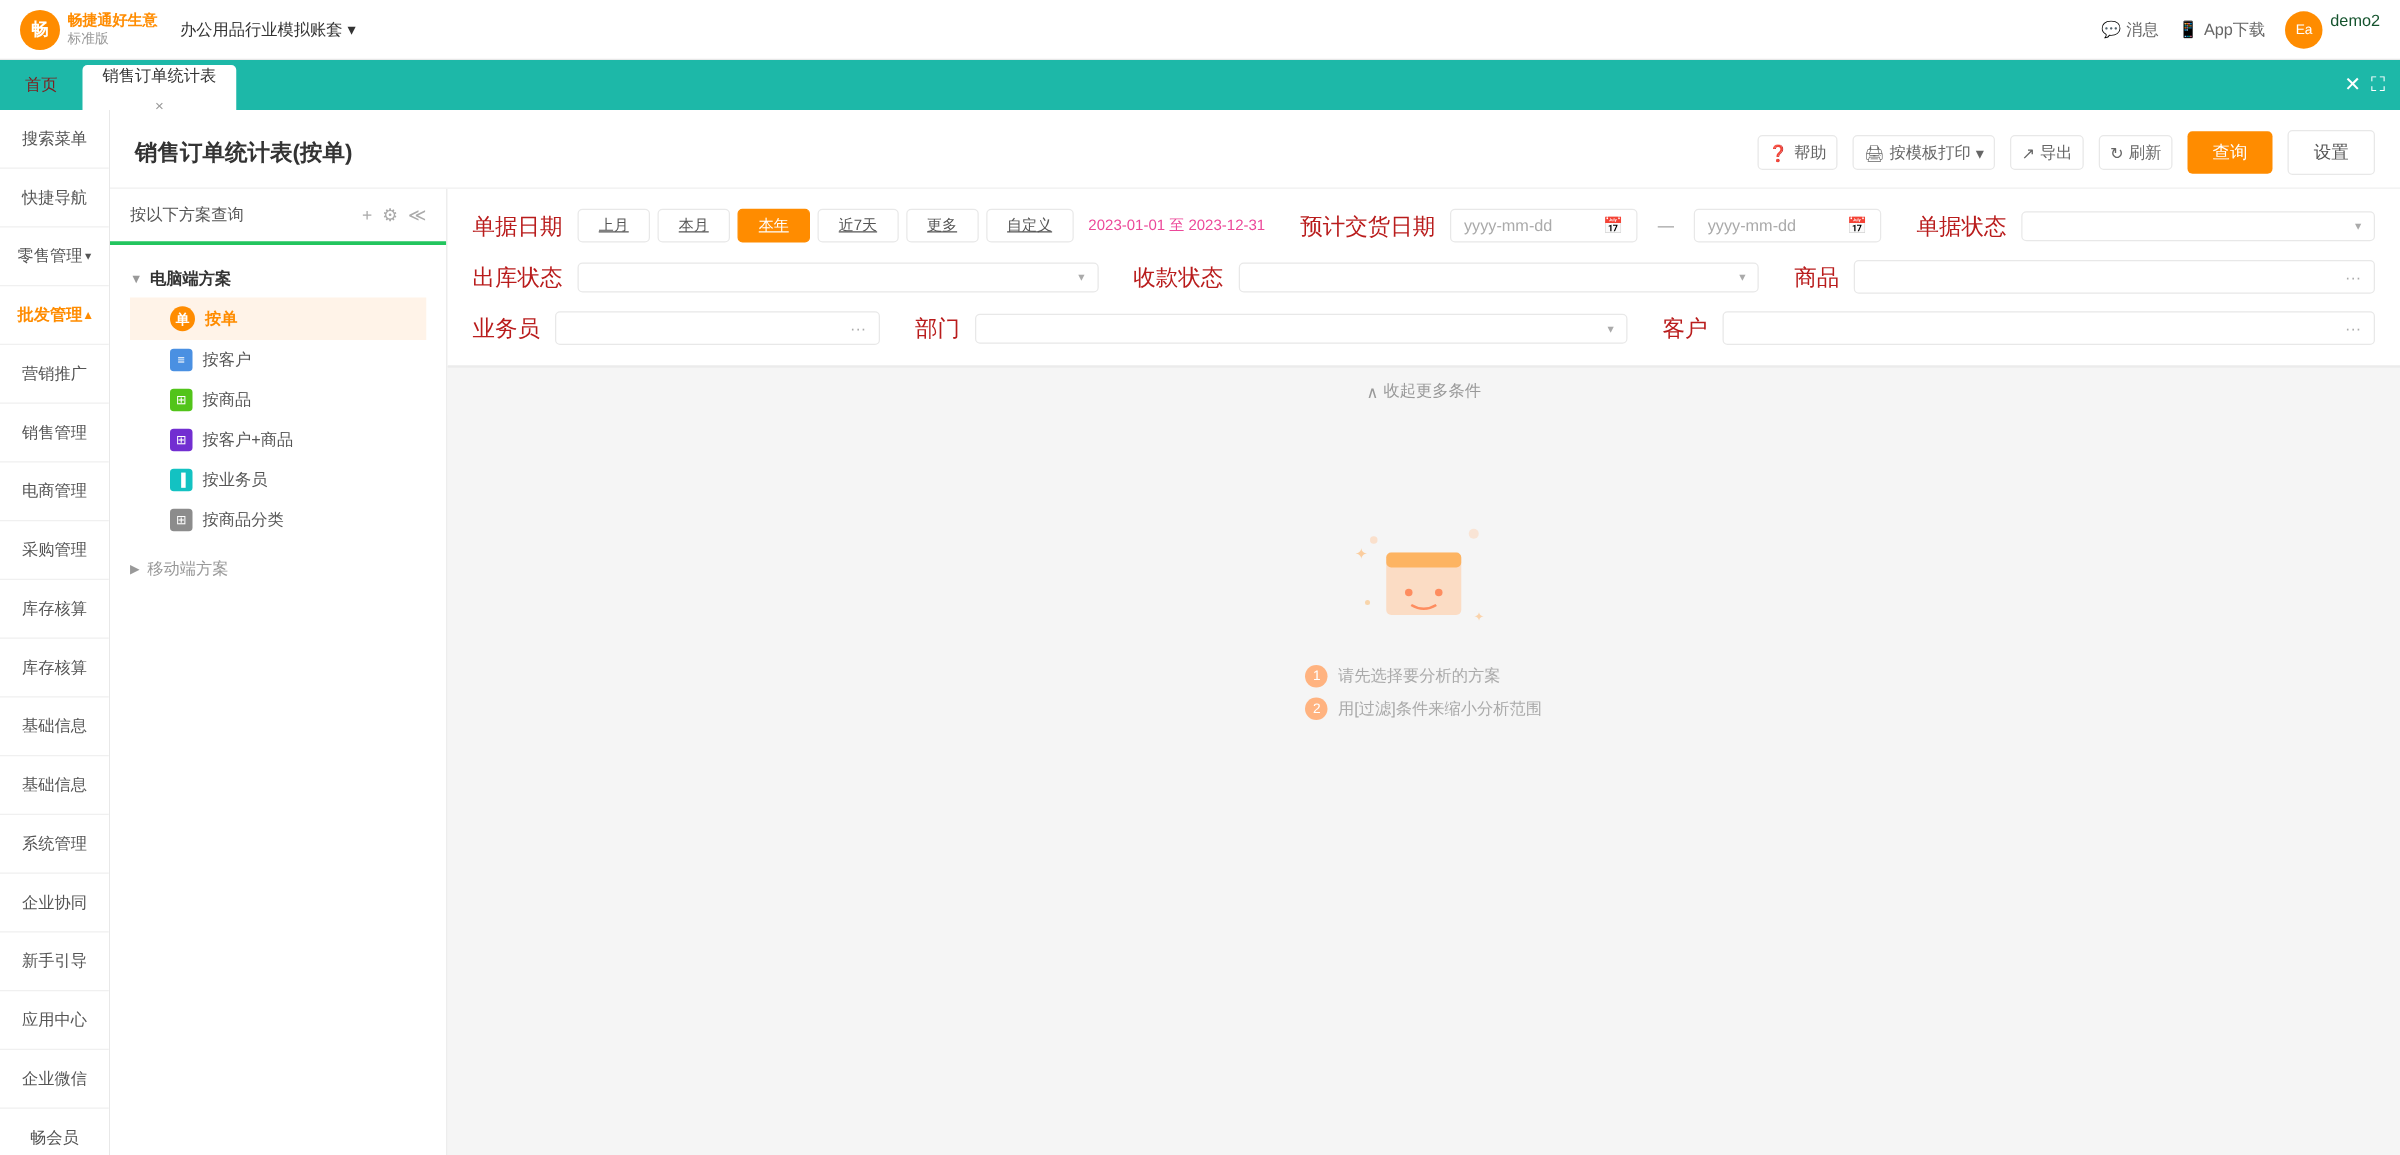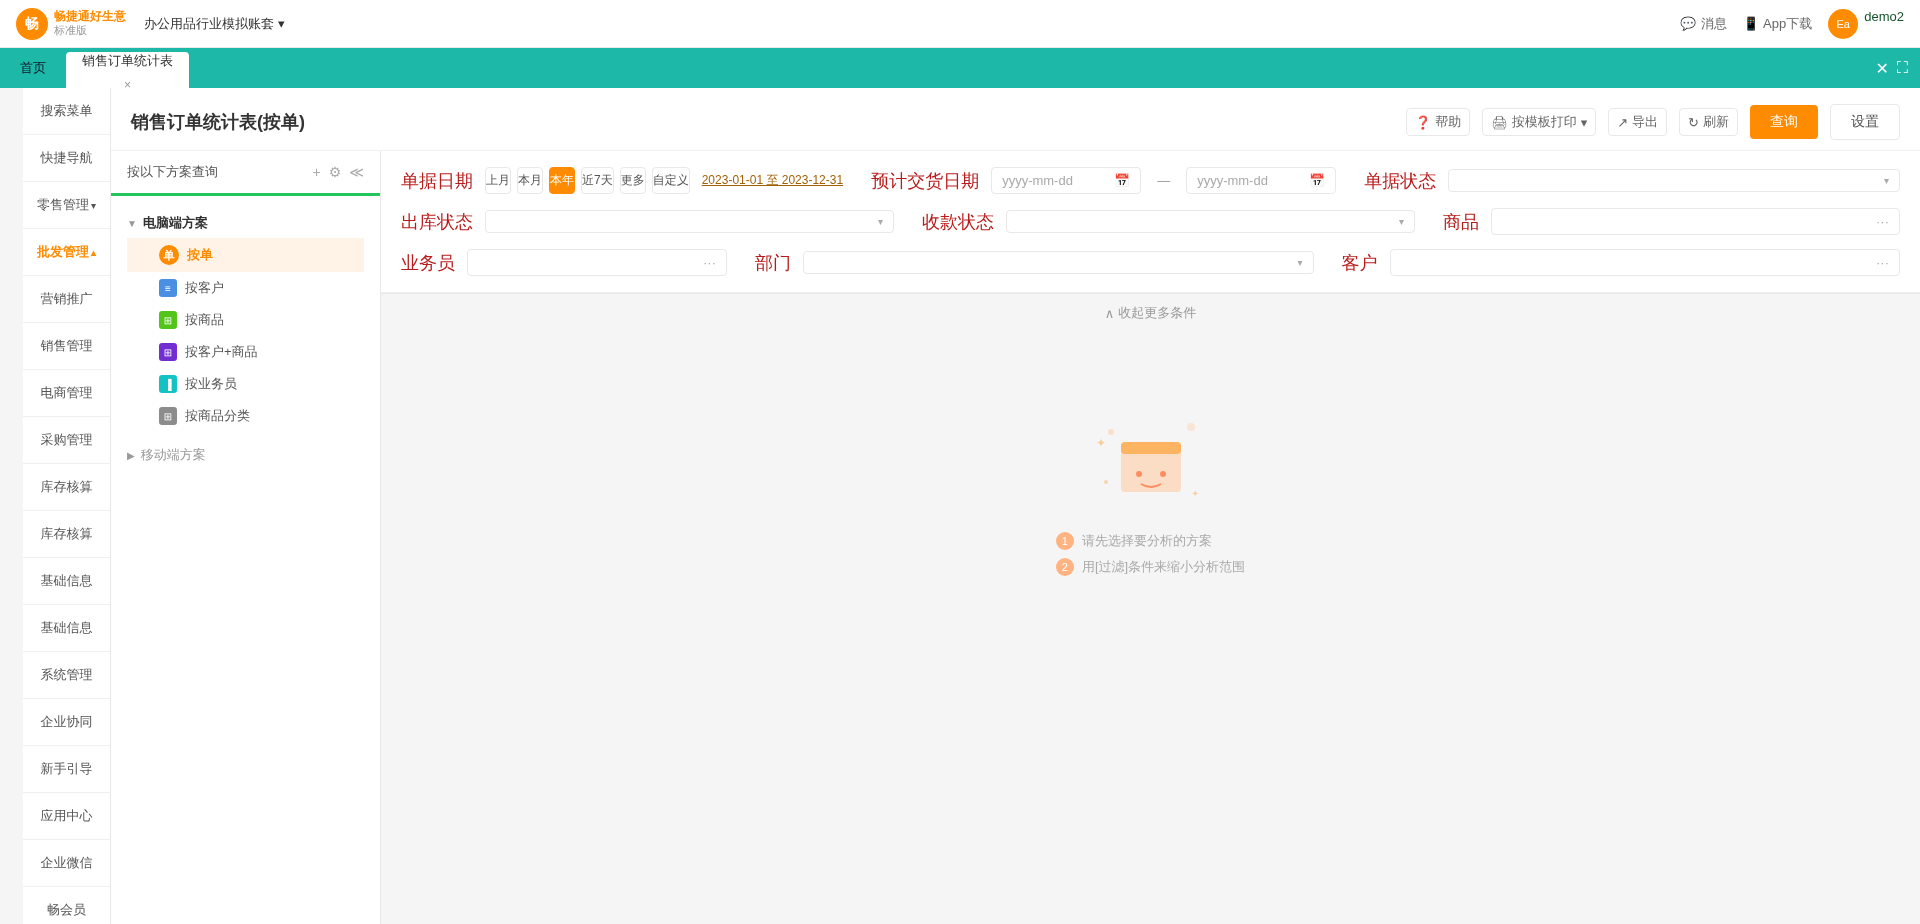--- a/index.html
+++ b/index.html
@@ -13,28 +13,28 @@
     .logo-text { font-size: 12px; color: #ff8c00; font-weight: bold; line-height: 1.2; }
     .label-tag { font-size: 11px; color: #999; }
     .industry-select { display: flex; align-items: center; gap: 4px; font-size: 13px; color: #333; cursor: pointer; padding: 4px 8px; border-radius: 4px; }
     .topbar-right { display: flex; align-items: center; gap: 16px; }
     .topbar-action { display: flex; align-items: center; gap: 4px; font-size: 13px; color: #666; cursor: pointer; }
     .user-avatar { width: 30px; height: 30px; border-radius: 50%; background: #ff8c00; display: flex; align-items: center; justify-content: center; color: #fff; font-size: 12px; overflow: hidden; }
     .user-name { font-size: 13px; color: #14532d; cursor: pointer; }
 
     
     .tabbar { height: 40px; background: #1db8a8; display: flex; align-items: center; padding: 0 0; flex-shrink: 0; }
-    .tab-home { padding: 0 20px; height: 100%; display: flex; align-items: center; color: #0f172a; font-size: 13px; cursor: pointer; }
+    .tab-home { padding: 0 20px; height: 100%; display: flex; align-items: center; color: #7f1d1d; font-size: 13px; cursor: pointer; }
     .tab-active { background: #fff; color: #333; border-radius: 4px 4px 0 0; margin-top: 4px; padding: 0 16px; height: calc(100% - 4px); display: flex; align-items: center; gap: 8px; font-size: 13px; cursor: pointer; flex-direction: column; }
     .tab-close { color: #999; font-size: 12px; cursor: pointer; }
     .tabbar-right { margin-left: auto; display: flex; align-items: center; gap: 8px; padding-right: 12px; }
     .tabbar-icon { color: #fff; font-size: 16px; cursor: pointer; }
 
     
-    .main-layout { display: flex; flex: 1; overflow: hidden; margin-left: 23px; }
+    .main-layout { display: flex; flex: 1; overflow: hidden; }
 
     
     .sidebar { width: 88px; background: #fff; border-right: 1px solid #e8e8e8; display: flex; flex-direction: column; overflow-y: auto; flex-shrink: 0; }
     .sidebar-item { padding: 14px 8px; text-align: center; font-size: 13px; color: #555; cursor: pointer; border-bottom: 1px solid #f0f0f0; }
     .sidebar-item.active { color: #ff8c00; font-weight: bold; }
     .sidebar-item-with-arrow { display: flex; align-items: center; justify-content: center; gap: 2px; }
 
     
     .content-area { flex: 1; display: flex; flex-direction: column; overflow: hidden; }
 
@@ -61,23 +61,23 @@
     .plan-item-icon { width: 18px; height: 18px; border-radius: 3px; display: flex; align-items: center; justify-content: center; font-size: 11px; flex-shrink: 0; }
     .icon-orange { background: #ff8c00; color: #fff; border-radius: 50%; width: 22px; height: 22px; }
     .mobile-section { padding: 4px 16px; }
     .mobile-group-title { display: flex; align-items: center; gap: 6px; font-size: 13px; color: #999; padding: 6px 0; cursor: pointer; }
 
     
     .right-panel { flex: 1; overflow-y: auto; background: #f5f5f5; }
     .filter-area { background: #fff; margin: 0; padding: 16px 20px; border-bottom: 1px solid #f0f0f0; }
     .filter-label { font-size: 18px; color: #b91c1c; white-space: nowrap; flex-shrink: 0; }
     .filter-date-group { display: flex; align-items: center; gap: 6px; }
-    .date-btn { padding: 4px 0; border: 1px solid #e8e8e8; border-radius: 4px; font-size: 12px; color: #555; cursor: pointer; background: #fff; }
+    .date-btn { padding: 4px 16px; border: 1px solid #e8e8e8; border-radius: 4px; font-size: 12px; color: #555; cursor: pointer; background: #fff; text-decoration: underline; }
     .date-btn.active { background: #ff8c00; color: #fff; border-color: #ff8c00; }
-    .date-range-text { font-size: 12px; color: #a16207; text-decoration: underline; }
+    .date-range-text { font-size: 12px; color: #ec4899; }
     .filter-select { display: flex; align-items: center; gap: 4px; border: 1px solid #e8e8e8; border-radius: 4px; padding: 5px 10px; font-size: 13px; color: #555; cursor: pointer; background: #fff; flex: 1; min-width: 180px; justify-content: space-between; }
     .date-input { display: flex; align-items: center; gap: 4px; border: 1px solid #e8e8e8; border-radius: 4px; padding: 5px 10px; font-size: 13px; color: #aaa; min-width: 150px; }
     .date-dash { color: #999; padding: 0 4px; }
     .collapse-bar { display: flex; align-items: center; justify-content: center; gap: 4px; padding: 10px; font-size: 13px; color: #999; cursor: pointer; background: #f5f5f5; border-top: 1px solid #e8e8e8; }
 
     
     .query-section { display: flex; flex-direction: column; align-items: center; padding: 60px 20px; margin-top: 20px; }
     .query-illustration { width: 120px; height: 100px; position: relative; margin-bottom: 20px; }
     .query-hint { display: flex; flex-direction: column; gap: 8px; }
     .hint-item { display: flex; align-items: center; gap: 8px; font-size: 13px; color: #aaa; }

